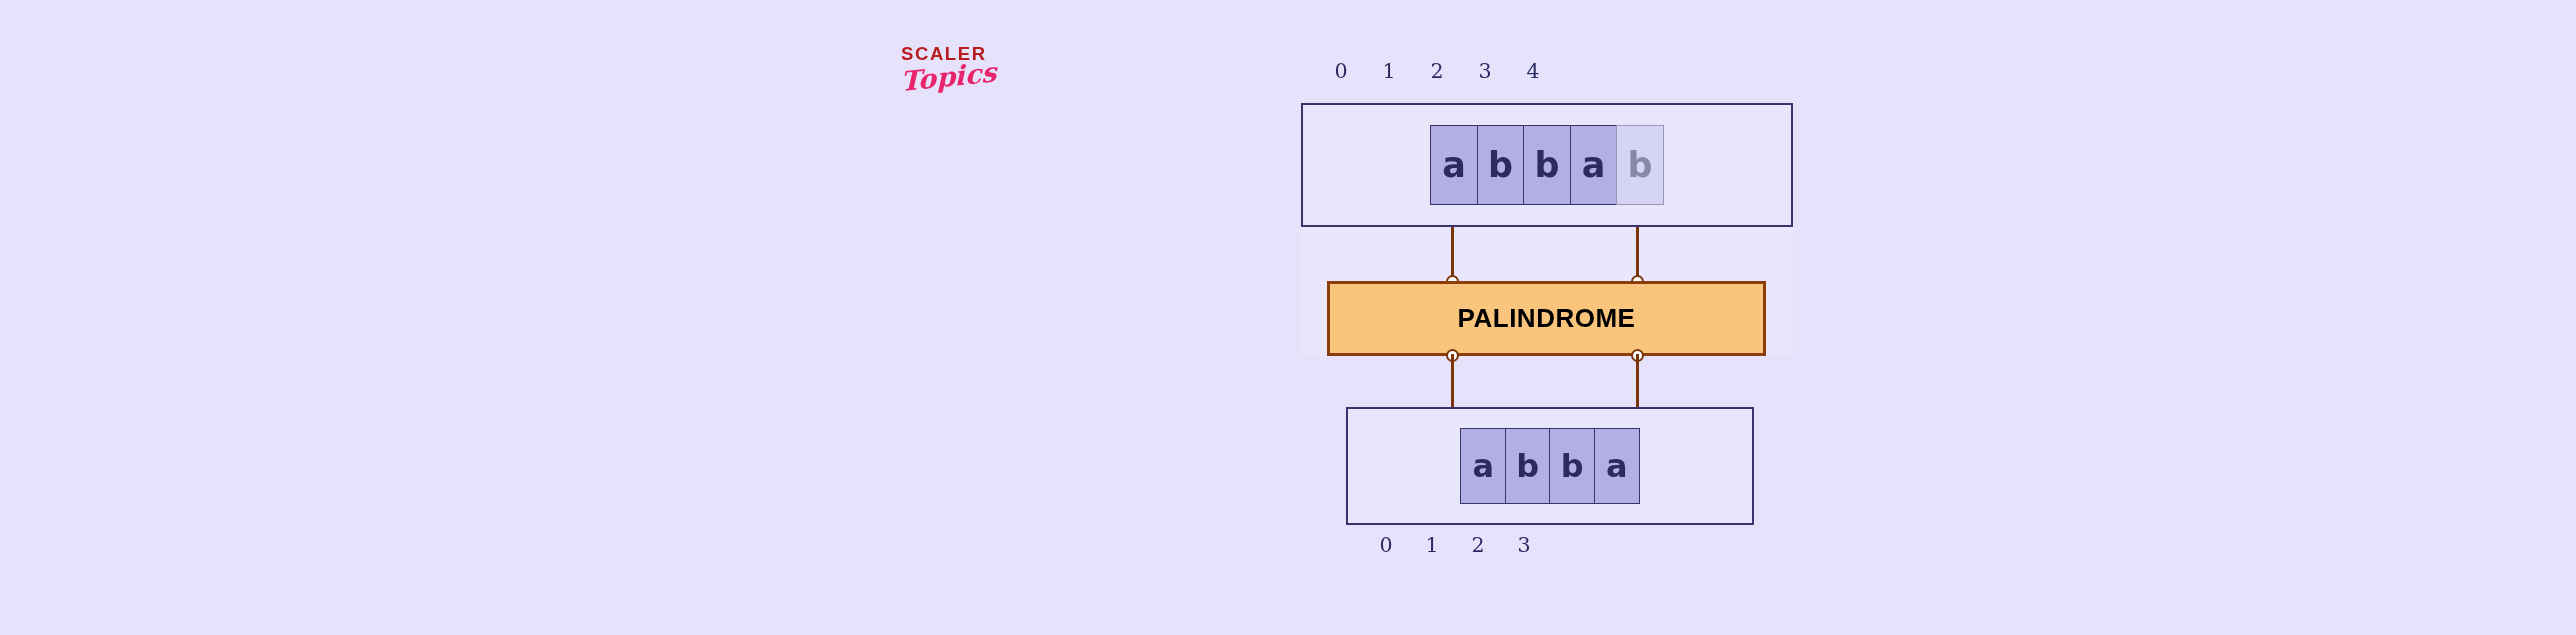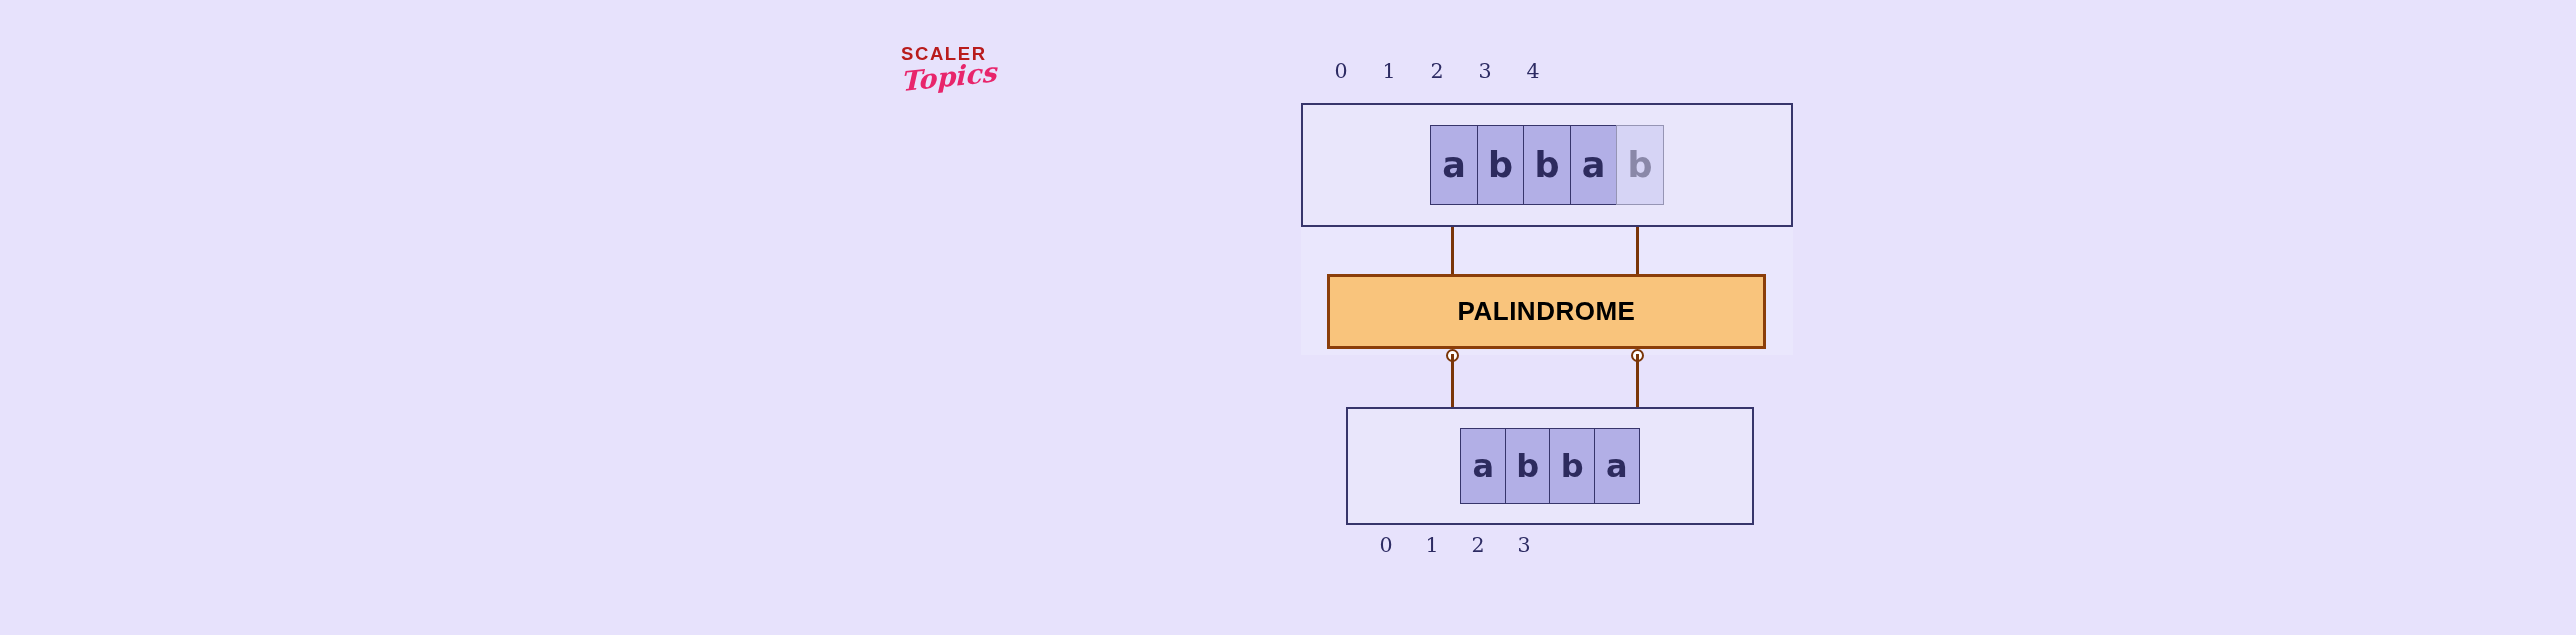--- a/index.html
+++ b/index.html
@@ -148,21 +148,21 @@
     top: 535px;
     width: 185px;
     height: 26px;
   }
   #bottom-index-row .index-label { width: 46px; }
 
   
   #process-box {
     position: absolute;
     left: 1327px;
-    top: 274px;
+    top: 281px;
     width: 439px;
     height: 75px;
     box-sizing: border-box;
     background: #f9c47c;
     border: 3.1px solid #8b3e0a;
     display: flex;
     align-items: center;
     justify-content: center;
   }
   #process-label {

